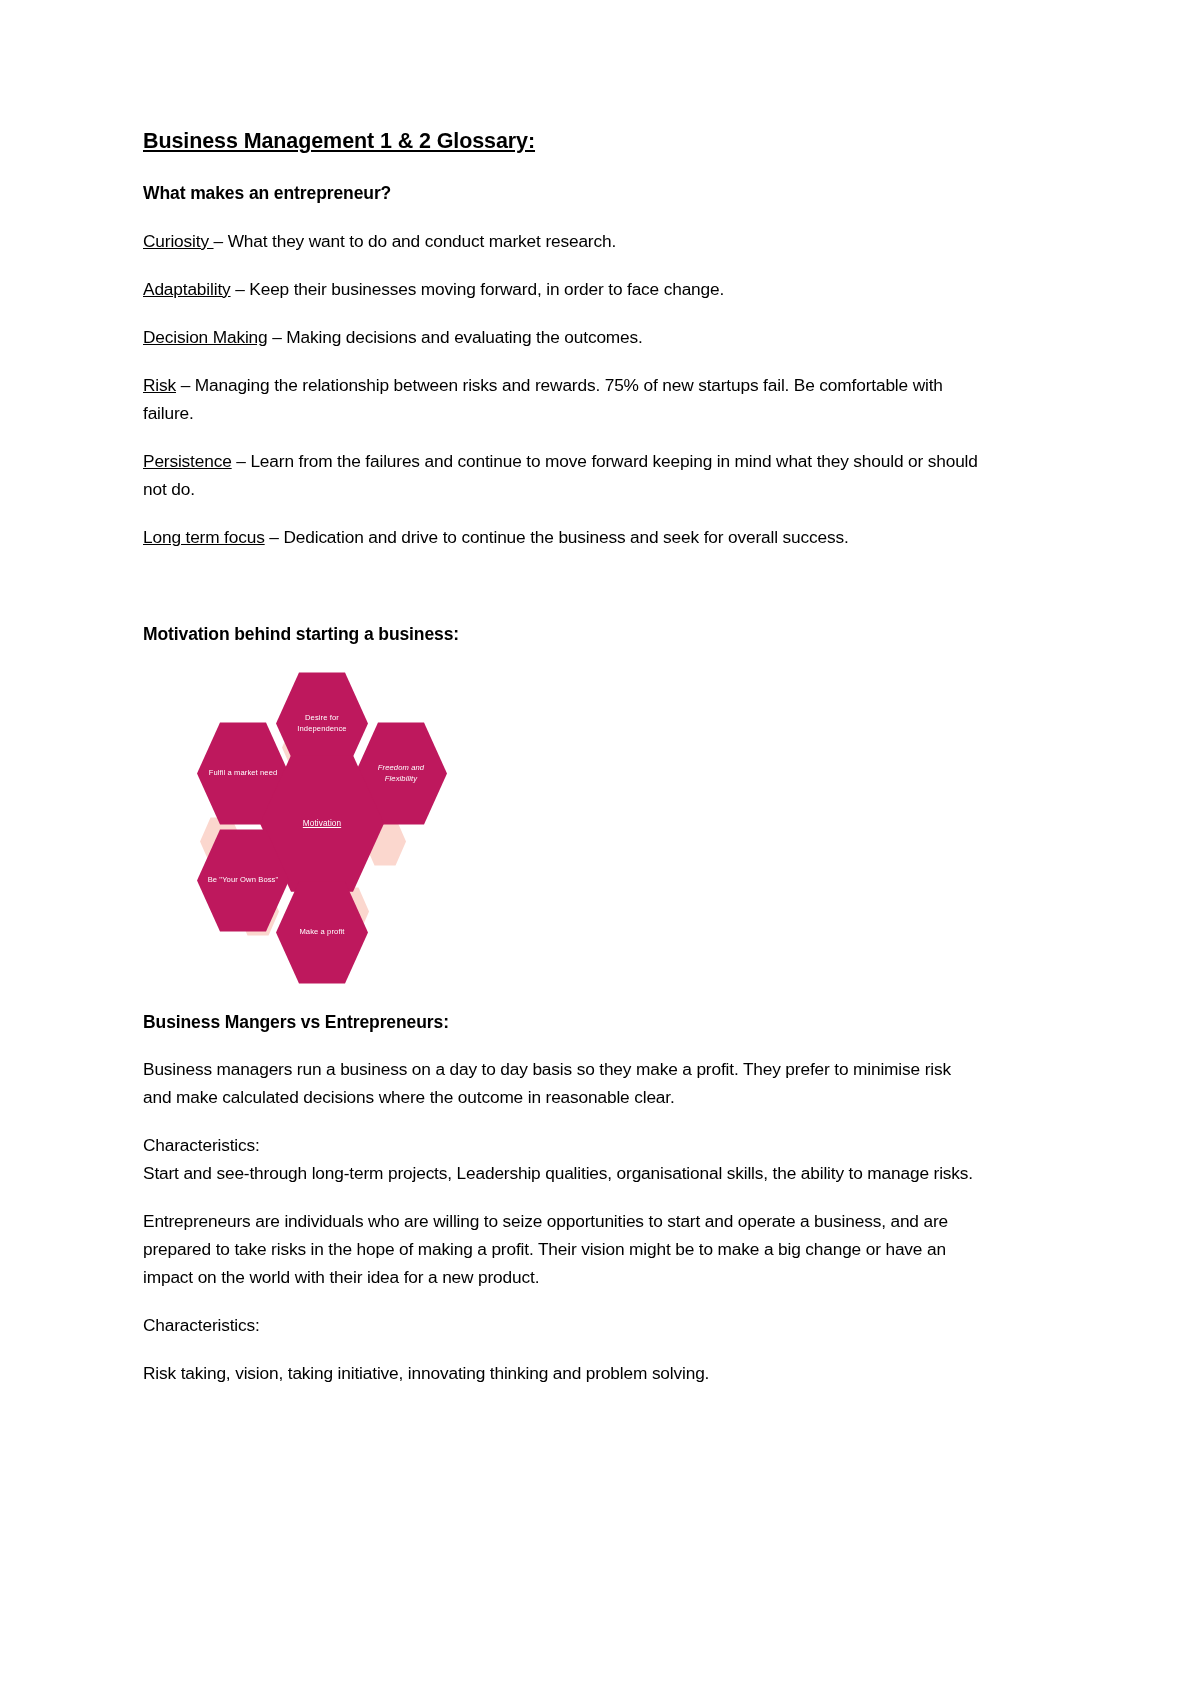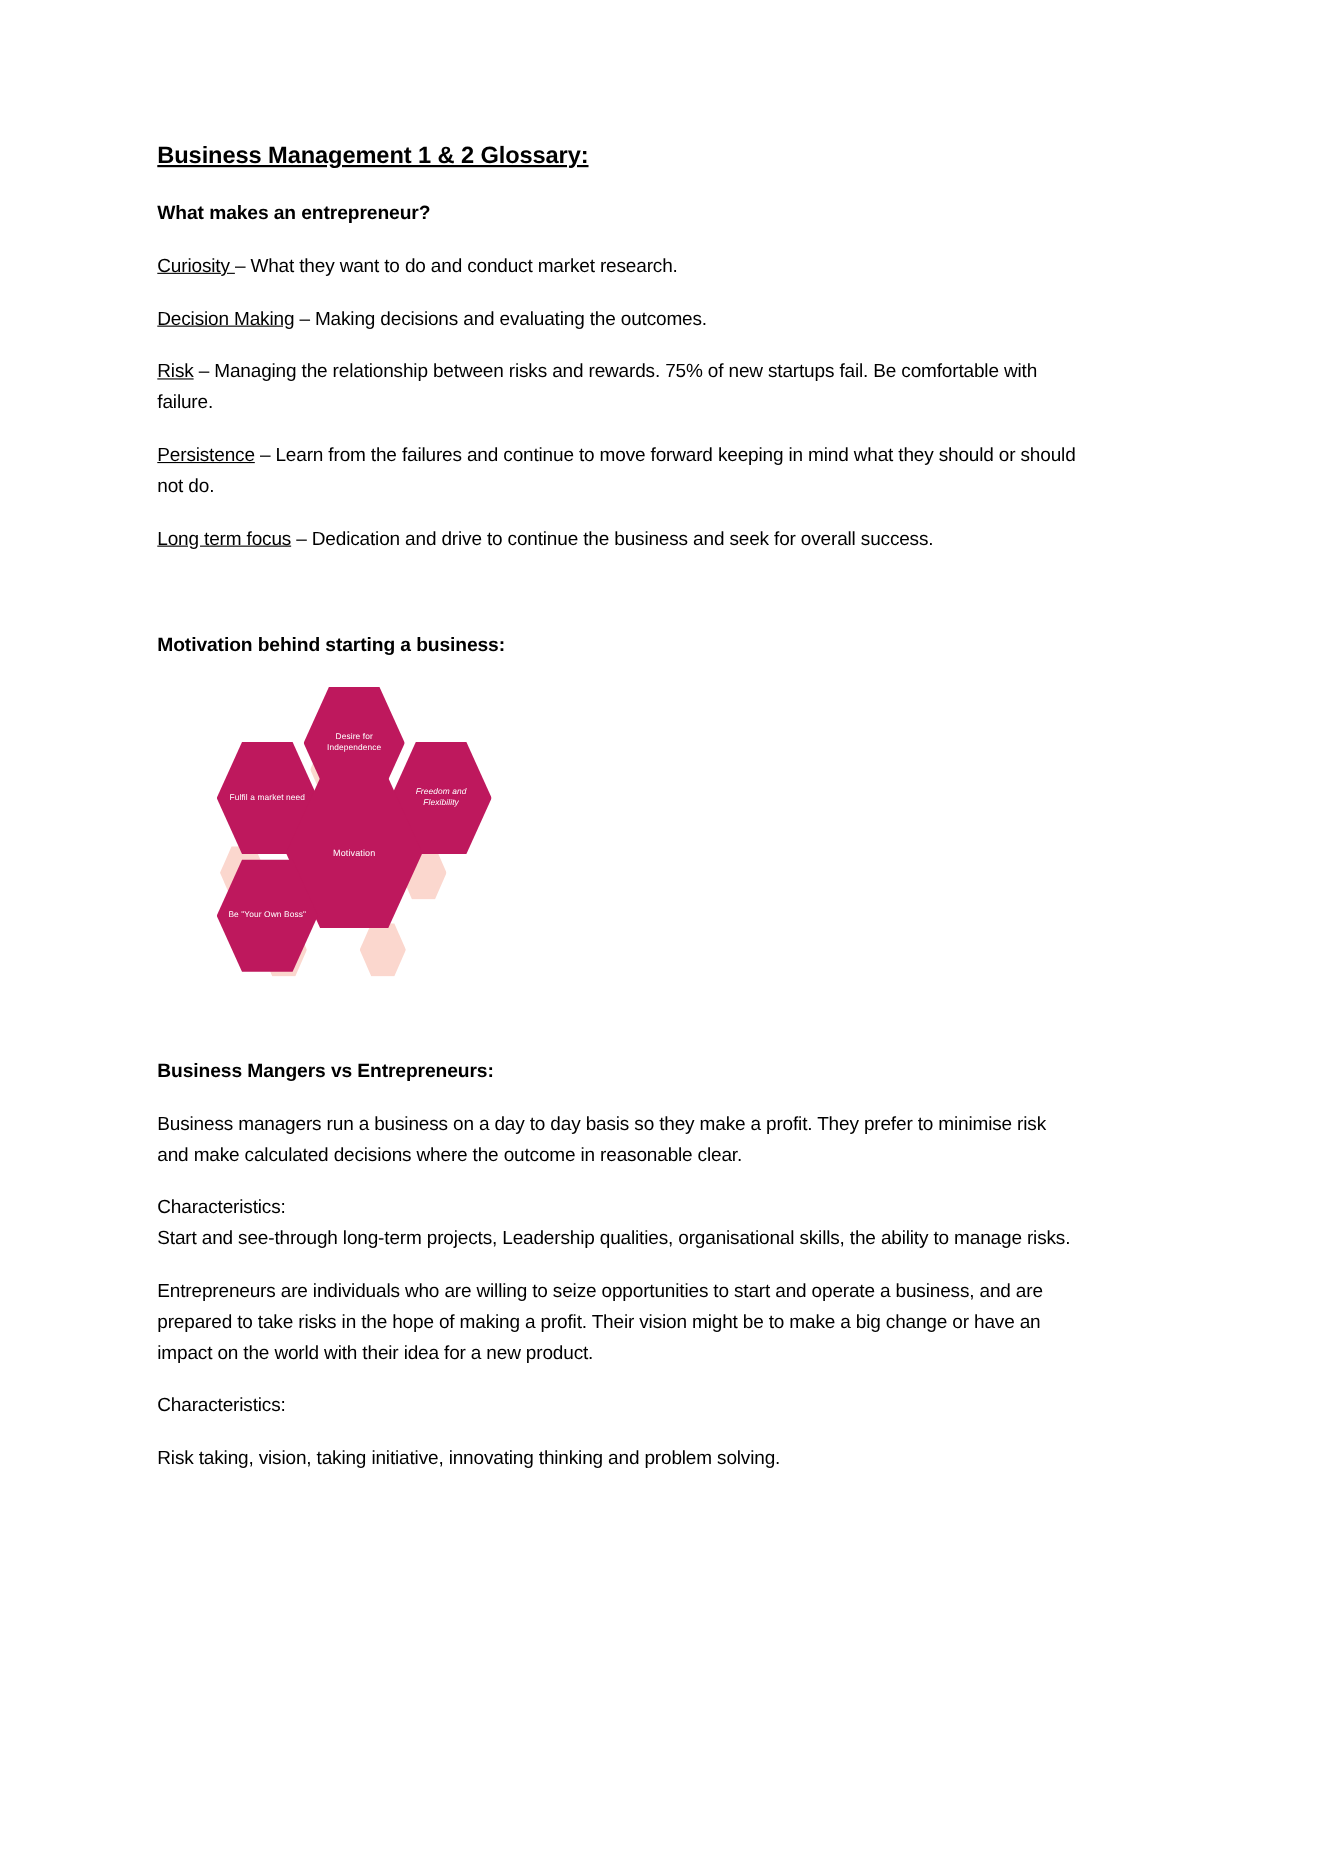--- a/index.html
+++ b/index.html
@@ -90,20 +90,21 @@
     padding: 2px;
   }
   .hex.outer {
     width: 92px;
     height: 106px;
   }
   .hex.center {
     width: 124px;
     height: 142px;
     font-size: 8.2px;
+    text-decoration: underline;
   }
   .hex-label { display: block; width: 86%; }
   .connector {
     position: absolute;
     background: #fbd7ce;
     clip-path: polygon(25% 2%, 75% 2%, 100% 50%, 75% 98%, 25% 98%, 0% 50%);
     width: 42px;
     height: 50px;
   }
 </style>
@@ -115,20 +116,23 @@
 
     <h1 class="h-title">Business Management 1 &amp; 2 Glossary:</h1>
 
 
     <h3 class="h-bold">What makes an entrepreneur?</h3>
 
     <p class="body">
       <span class="u">Curiosity </span><span>– </span><span>What they want to do and conduct market research.</span>
     </p>
 
+    <p class="body">
+      <span class="u">Adaptability</span><span> – </span><span>Keep their businesses moving forward, in order to face change.</span>
+    </p>
 
     <p class="body">
       <span class="u">Decision Making</span><span> – </span><span>Making decisions and evaluating the outcomes.</span>
     </p>
 
     <p class="body">
       <span class="u">Risk</span><span> – </span><span>Managing the relationship between risks and rewards. 75% of new startups fail. Be comfortable with failure.</span>
     </p>
 
     <p class="body">
@@ -165,20 +169,23 @@
 
       <div class="hex center" style="left:93px; top:88px;">
         <span class="hex-label">Motivation</span>
       </div>
 
       <div class="hex outer" style="left:30px; top:163px;">
         <span class="hex-label">Be "Your Own Boss"</span>
       </div>
 
 
+      <div class="hex outer" style="left:109px; top:215px;">
+        <span class="hex-label">Make a profit</span>
+      </div>
 
     </div>
 
     <h3 class="h-bold">Business Mangers vs Entrepreneurs:</h3>
 
     <p class="body">
       <span class="b">Business managers</span><span> run a business on a day to day basis so they make a profit. They prefer to minimise risk and make calculated decisions where the outcome in reasonable clear.</span>
     </p>
 
     <p class="body nogap">Characteristics:</p>

